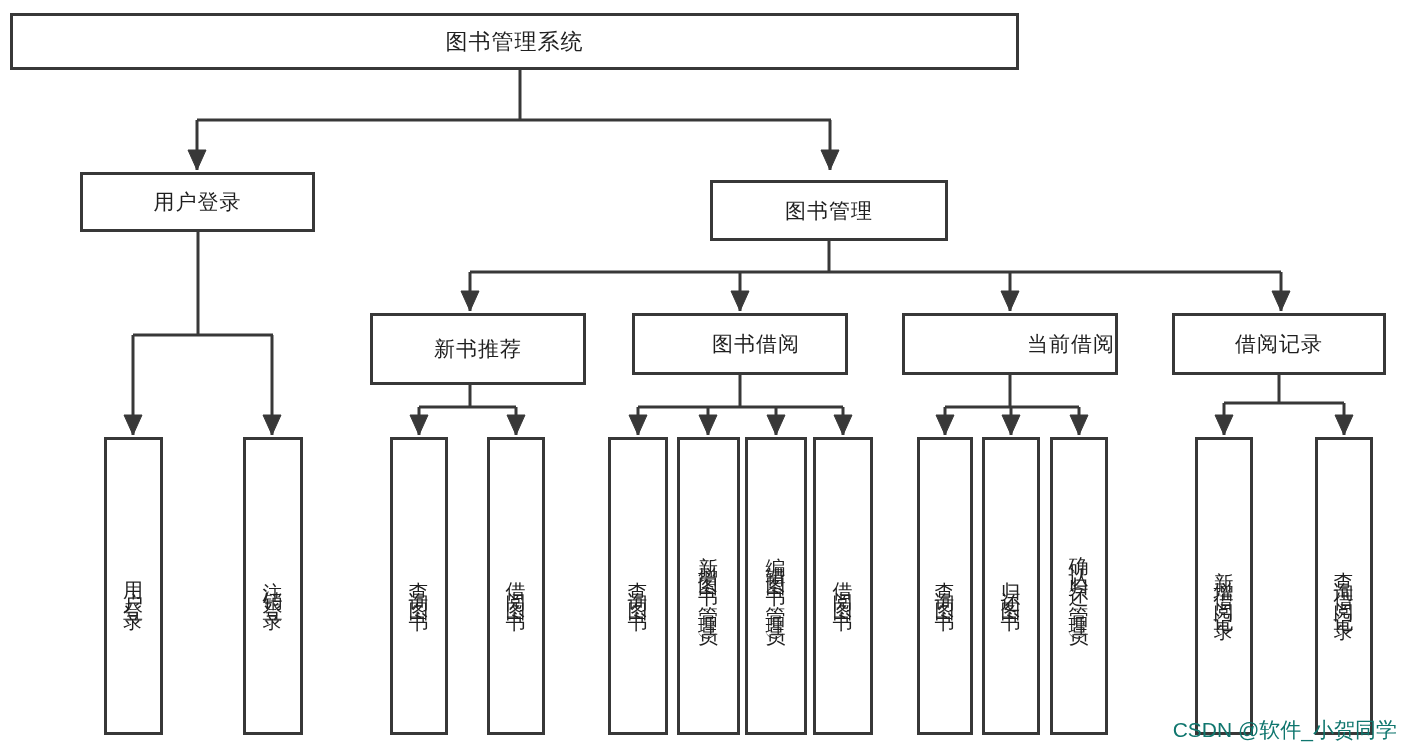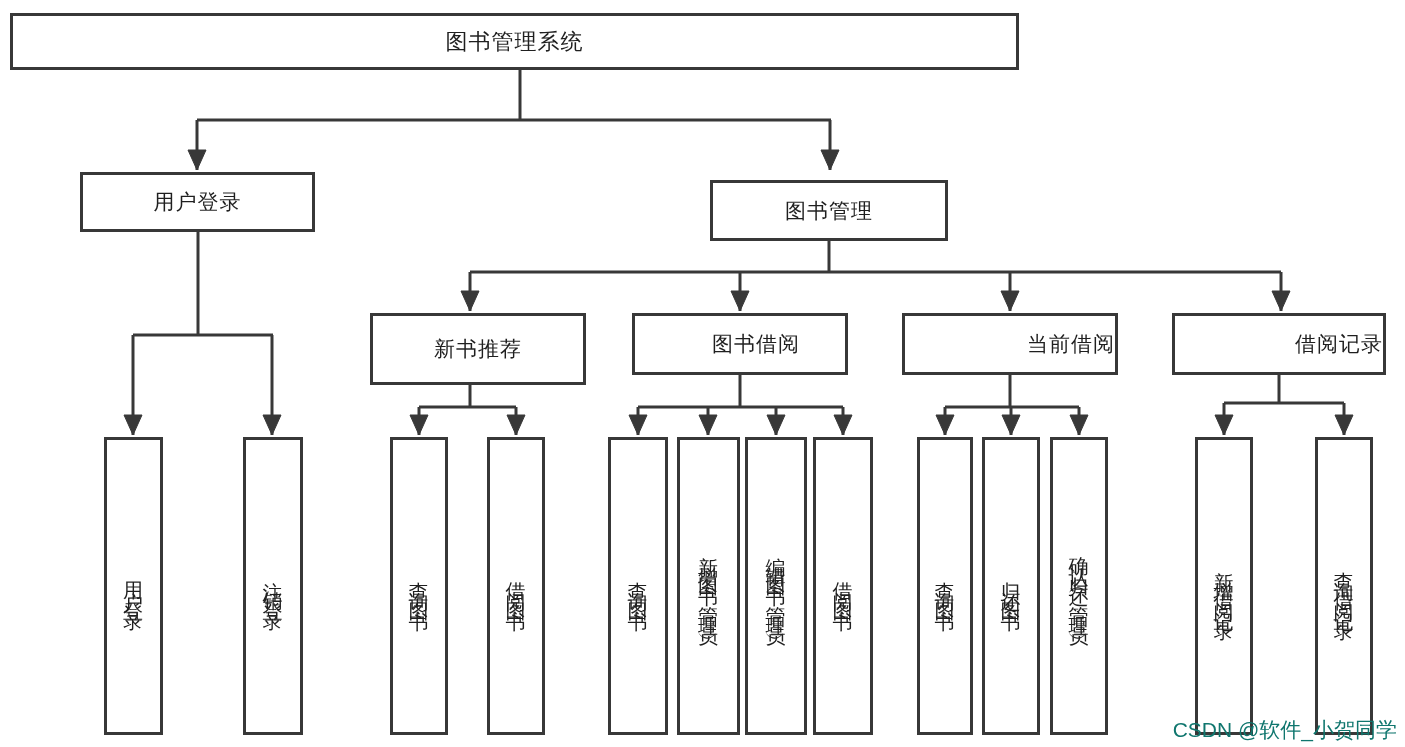--- a/index.html
+++ b/index.html
@@ -99,21 +99,21 @@
 
   <div class="box h" style="left:370px;top:313px;width:216px;height:72px;">
     <span>新书推荐</span>
   </div>
   <div class="box h" style="left:632px;top:313px;width:216px;height:62px;padding-left:32px;">
     <span>图书借阅</span>
   </div>
   <div class="box h" style="left:902px;top:313px;width:216px;height:62px;justify-content:flex-end;">
     <span>当前借阅</span>
   </div>
-  <div class="box h" style="left:1172px;top:313px;width:214px;height:62px;justify-content:flex-end;">
+  <div class="box h" style="left:1172px;top:313px;width:214px;height:62px;">
     <span>借阅记录</span>
   </div>
 
   <div class="box v" style="left:104px;top:437px;width:59px;height:298px;">
     <span>用户登录</span>
   </div>
   <div class="box v" style="left:243px;top:437px;width:60px;height:298px;">
     <span>注销登录</span>
   </div>
 

